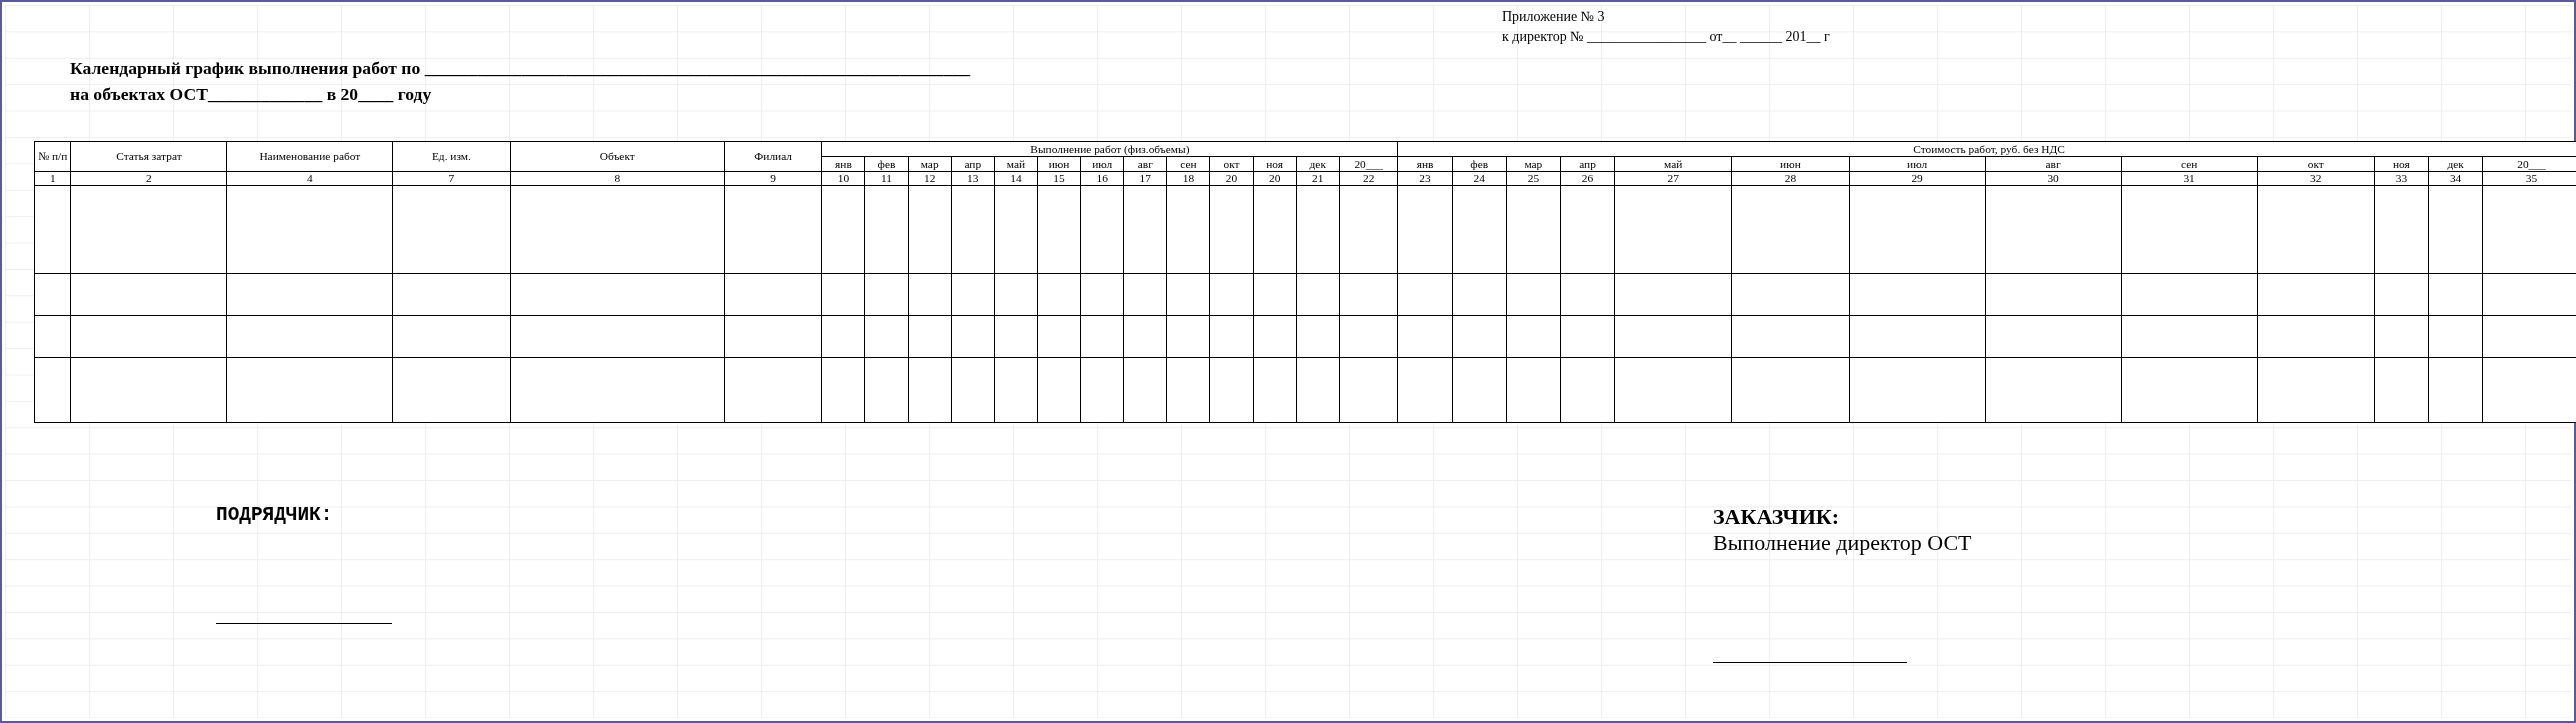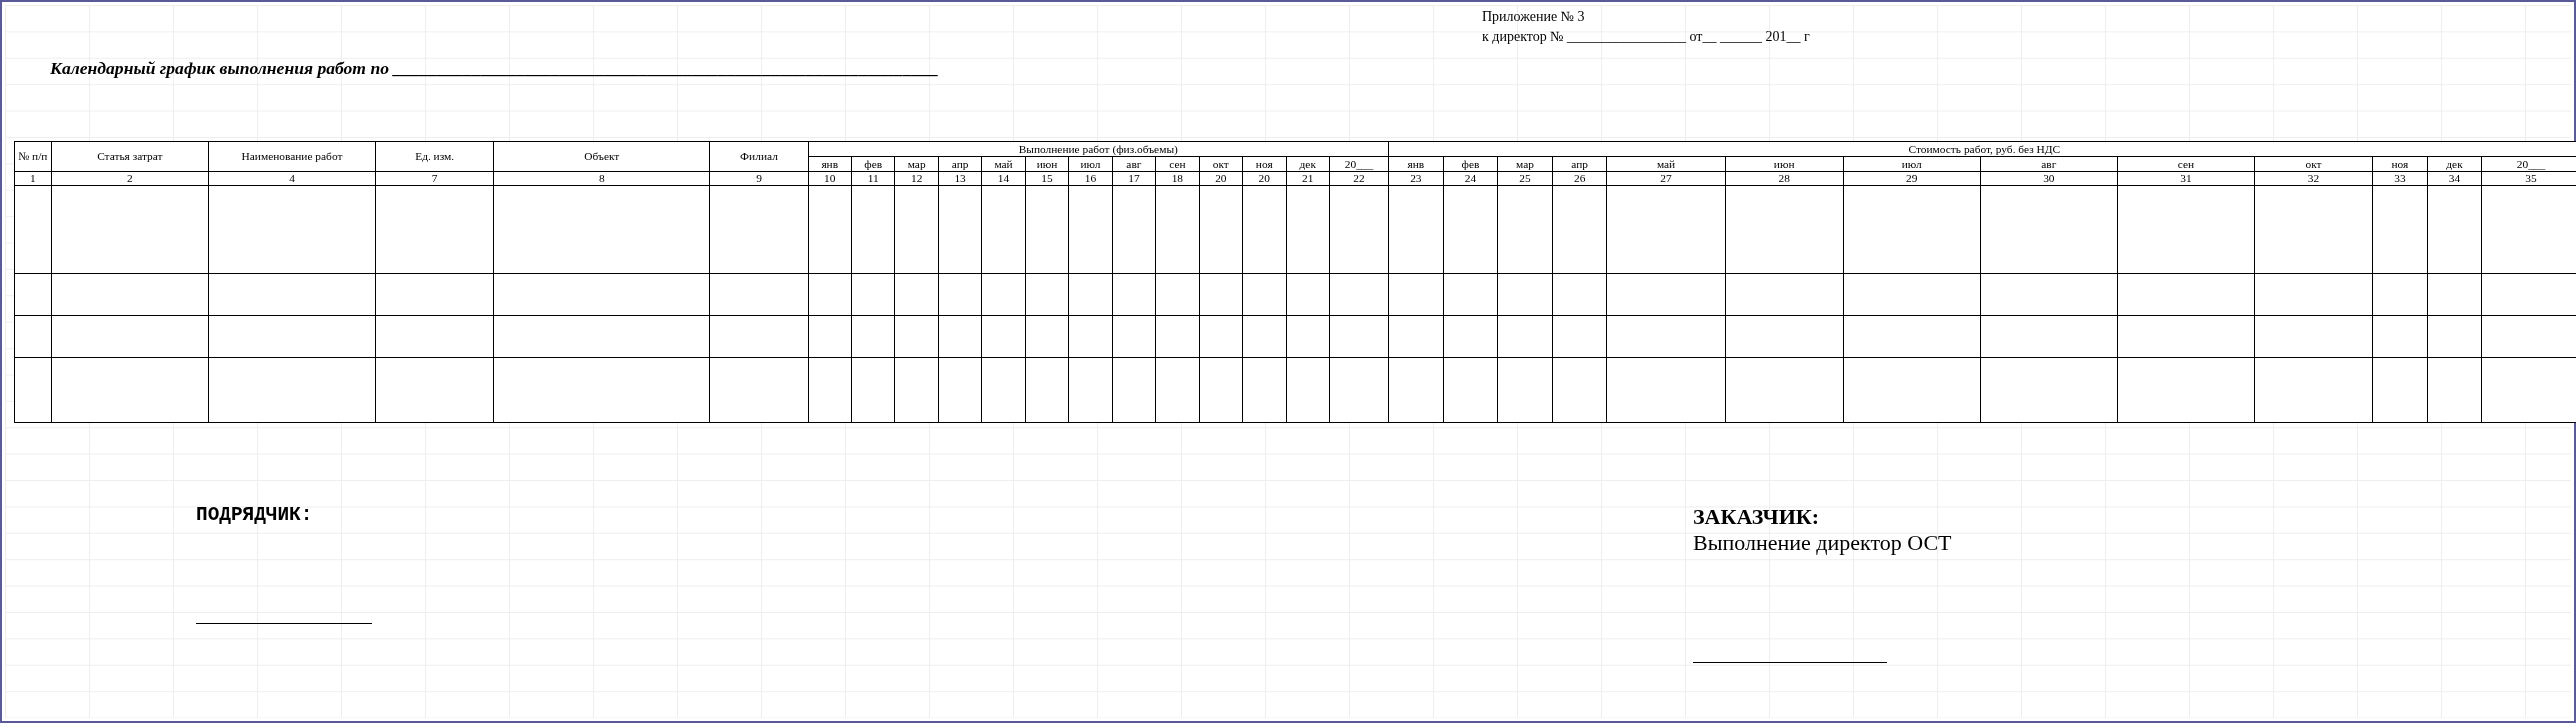--- a/index.html
+++ b/index.html
@@ -10,20 +10,21 @@
     color: #000;
     background: #fff;
   }
   .page {
     width: 2576px;
     height: 723px;
     box-sizing: border-box;
     border: 2.6px solid #5a5a9a;
     position: relative;
     background: #fff;
+    padding-left: 20px;
   }
   
   .grid-bg {
     position: absolute;
     top: 2.6px; left: 2.6px; right: 2.6px; bottom: 2.6px;
     background-image:
       linear-gradient(to right, #eee 0.9px, transparent 0.9px),
       linear-gradient(to bottom, #eee 0.9px, transparent 0.9px);
     background-size: 84px 26.4px;
     z-index: 0;
@@ -39,21 +40,20 @@
     font-size: 14px;
     line-height: 19.4px;
   }
   .title-block {
     position: absolute;
     top: 53px;
     left: 48px;
     font-size: 17.6px;
     font-weight: bold;
     line-height: 26.4px;
-    font-style: italic;
   }
   .main-table {
     position: absolute;
     top: 139px;
     left: 12px;
     right: 2.6px;
     border-collapse: collapse;
     font-size: 11.4px;
     width: calc(100% - 5.3px);
   }
@@ -112,20 +112,21 @@
   <div class="grid-bg"></div>
   <div class="content">
 
     <div class="appendix">
       <div>Приложение № 3</div>
       <div>к директор № _________________  от__  ______ 201__  г</div>
     </div>
 
     <div class="title-block">
       <div>Календарный график выполнения работ по ______________________________________________________________</div>
+      <div>на объектах ОСТ_____________  в 20____ году</div>
     </div>
 
     <table class="main-table">
       <colgroup>
         <col style="width:33px">
           <col style="width:141px">
           <col style="width:150px">
         <col style="width:106px">
           <col style="width:194px">
           <col style="width:88px">

